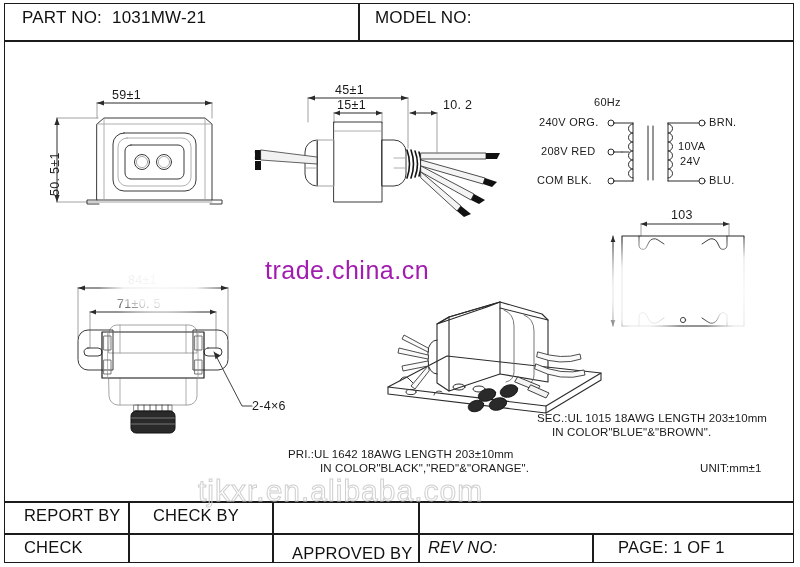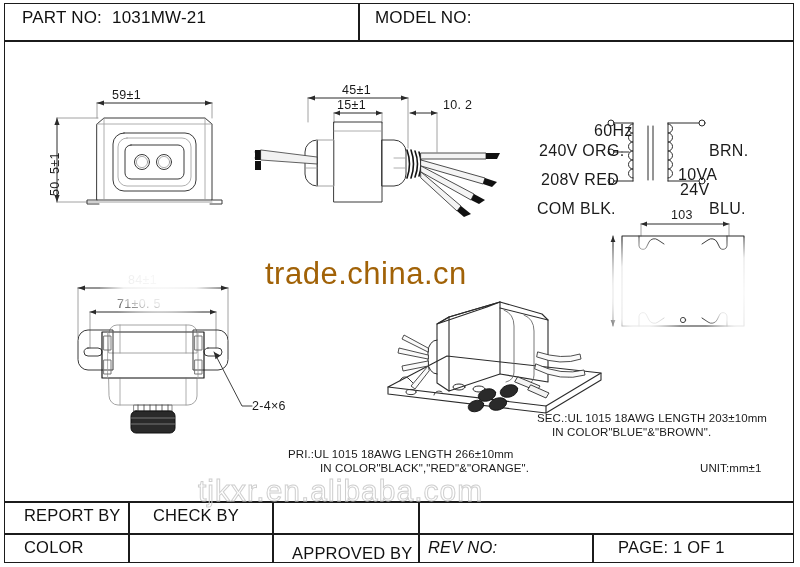--- a/index.html
+++ b/index.html
@@ -13,26 +13,26 @@
 
   
   .cell{position:absolute;display:flex;align-items:flex-start;font-size:16.5px;color:#111;letter-spacing:.2px;white-space:nowrap;}
   .cell.hdr{font-size:17px;}
 
   
   svg.draw{position:absolute;left:0;top:0;width:800px;height:567px;pointer-events:none;}
 
   
   .lbl{position:absolute;font-size:12.5px;color:#1b1b1b;white-space:nowrap;letter-spacing:.3px;}
-  .lbl.sm{font-size:16px;margin-top:26px;}
+  .lbl.sm{font-size:11px;}
   .lbl.note{font-size:11.5px;letter-spacing:.1px;}
   .rot{transform-origin:0 0;transform:rotate(-90deg);}
 
   
-  .wm-solid{position:absolute;font-size:31px;color:#a16207;letter-spacing:.5px;white-space:nowrap;}
+  .wm-solid{position:absolute;font-size:25px;color:#a21caf;letter-spacing:.5px;white-space:nowrap;}
   .wm-out{position:absolute;font-size:30px;color:transparent;-webkit-text-stroke:1px #cfcfcf;letter-spacing:1px;white-space:nowrap;}
   .wm-blob{position:absolute;background:radial-gradient(ellipse at center,rgba(255,255,255,.96) 0%,rgba(255,255,255,.88) 45%,rgba(255,255,255,0) 75%);pointer-events:none;}
 </style>
 </head>
 <body>
 
 <div id="sheet">
 
   <div class="frame"></div>
 
@@ -55,21 +55,21 @@
     <span>1031MW-21</span>
   </div>
   <div class="cell hdr" style="left:375px;top:8px;height:26px;">
     <span>MODEL NO:</span>
   </div>
 
   <div class="cell" style="left:24px;top:506px;height:26px;">REPORT BY</div>
   <div class="cell" style="left:153px;top:506px;height:26px;">CHECK BY</div>
   <div class="cell" style="left:292px;top:506px;height:26px;margin-top:38px;">APPROVED BY</div>
 
-  <div class="cell" style="left:24px;top:538px;height:26px;">COLOR</div>
+  <div class="cell" style="left:24px;top:538px;height:26px;">CHECK</div>
   <div class="cell" style="left:153px;top:538px;height:26px;"></div>
   <div class="cell" style="left:292px;top:538px;height:26px;"></div>
   <div class="cell" style="left:428px;top:538px;height:26px;font-style:italic;">REV NO:</div>
   <div class="cell" style="left:618px;top:538px;height:26px;">PAGE:  1  OF 1</div>
 
   <svg class="draw" viewBox="0 0 800 567">
     <g fill="none" stroke="#3a3a3a" stroke-width="1" stroke-linejoin="round" stroke-linecap="round">
 
       <g>
 
@@ -308,42 +308,42 @@
         <circle cx="702" cy="123" r="3" fill="#fff"></circle>
         <circle cx="702" cy="181" r="3" fill="#fff"></circle>
       </g>
 
     </g>
   </svg>
 
   <div class="lbl" style="left:112px;top:88px;">59±1</div>
   <div class="lbl rot" style="left:48px;top:196px;">50. 5±1</div>
 
-  <div class="lbl" style="left:342px;top:83px;">45±1</div>
+  <div class="lbl" style="left:335px;top:83px;">45±1</div>
   <div class="lbl" style="left:337px;top:98px;">15±1</div>
   <div class="lbl" style="left:443px;top:98px;">10. 2</div>
 
   <div class="lbl" style="left:128px;top:273px;color:#6e6e6e;">84±1</div>
   <div class="lbl" style="left:117px;top:297px;">71±0. 5</div>
   <div class="lbl" style="left:252px;top:399px;">2-4×6</div>
 
   <div class="lbl" style="left:671px;top:208px;">103</div>
 
   <div class="lbl sm" style="left:594px;top:96px;">60Hz</div>
   <div class="lbl sm" style="left:539px;top:116px;">240V ORG.</div>
   <div class="lbl sm" style="left:541px;top:145px;">208V RED</div>
   <div class="lbl sm" style="left:537px;top:174px;">COM BLK.</div>
   <div class="lbl sm" style="left:709px;top:116px;">BRN.</div>
   <div class="lbl sm" style="left:709px;top:174px;">BLU.</div>
   <div class="lbl sm" style="left:678px;top:140px;">10VA</div>
   <div class="lbl sm" style="left:680px;top:155px;">24V</div>
 
   <div class="lbl note" style="left:521px;top:412px;margin-left:16px;">SEC.:UL 1015 18AWG LENGTH 203±10mm</div>
   <div class="lbl note" style="left:552px;top:426px;">IN COLOR"BLUE"&amp;"BROWN".</div>
-  <div class="lbl note" style="left:288px;top:448px;">PRI.:UL 1015 18AWG LENGTH 266±10mm</div>
+  <div class="lbl note" style="left:288px;top:448px;">PRI.:UL 1642 18AWG LENGTH 203±10mm</div>
   <div class="lbl note" style="left:320px;top:462px;">IN COLOR"BLACK","RED"&amp;"ORANGE".</div>
   <div class="lbl note" style="left:700px;top:462px;">UNIT:mm±1</div>
 
   <div class="wm-blob" style="left:100px;top:240px;width:120px;height:80px;"></div>
   <div class="wm-blob" style="left:596px;top:238px;width:90px;height:110px;"></div>
   <div class="wm-blob" style="left:700px;top:238px;width:90px;height:110px;"></div>
   <div class="wm-solid" style="left:265px;top:256px;">trade.china.cn</div>
   <div class="wm-out" style="left:198px;top:474px;">tjkxr.en.alibaba.com</div>
 
 </div>

